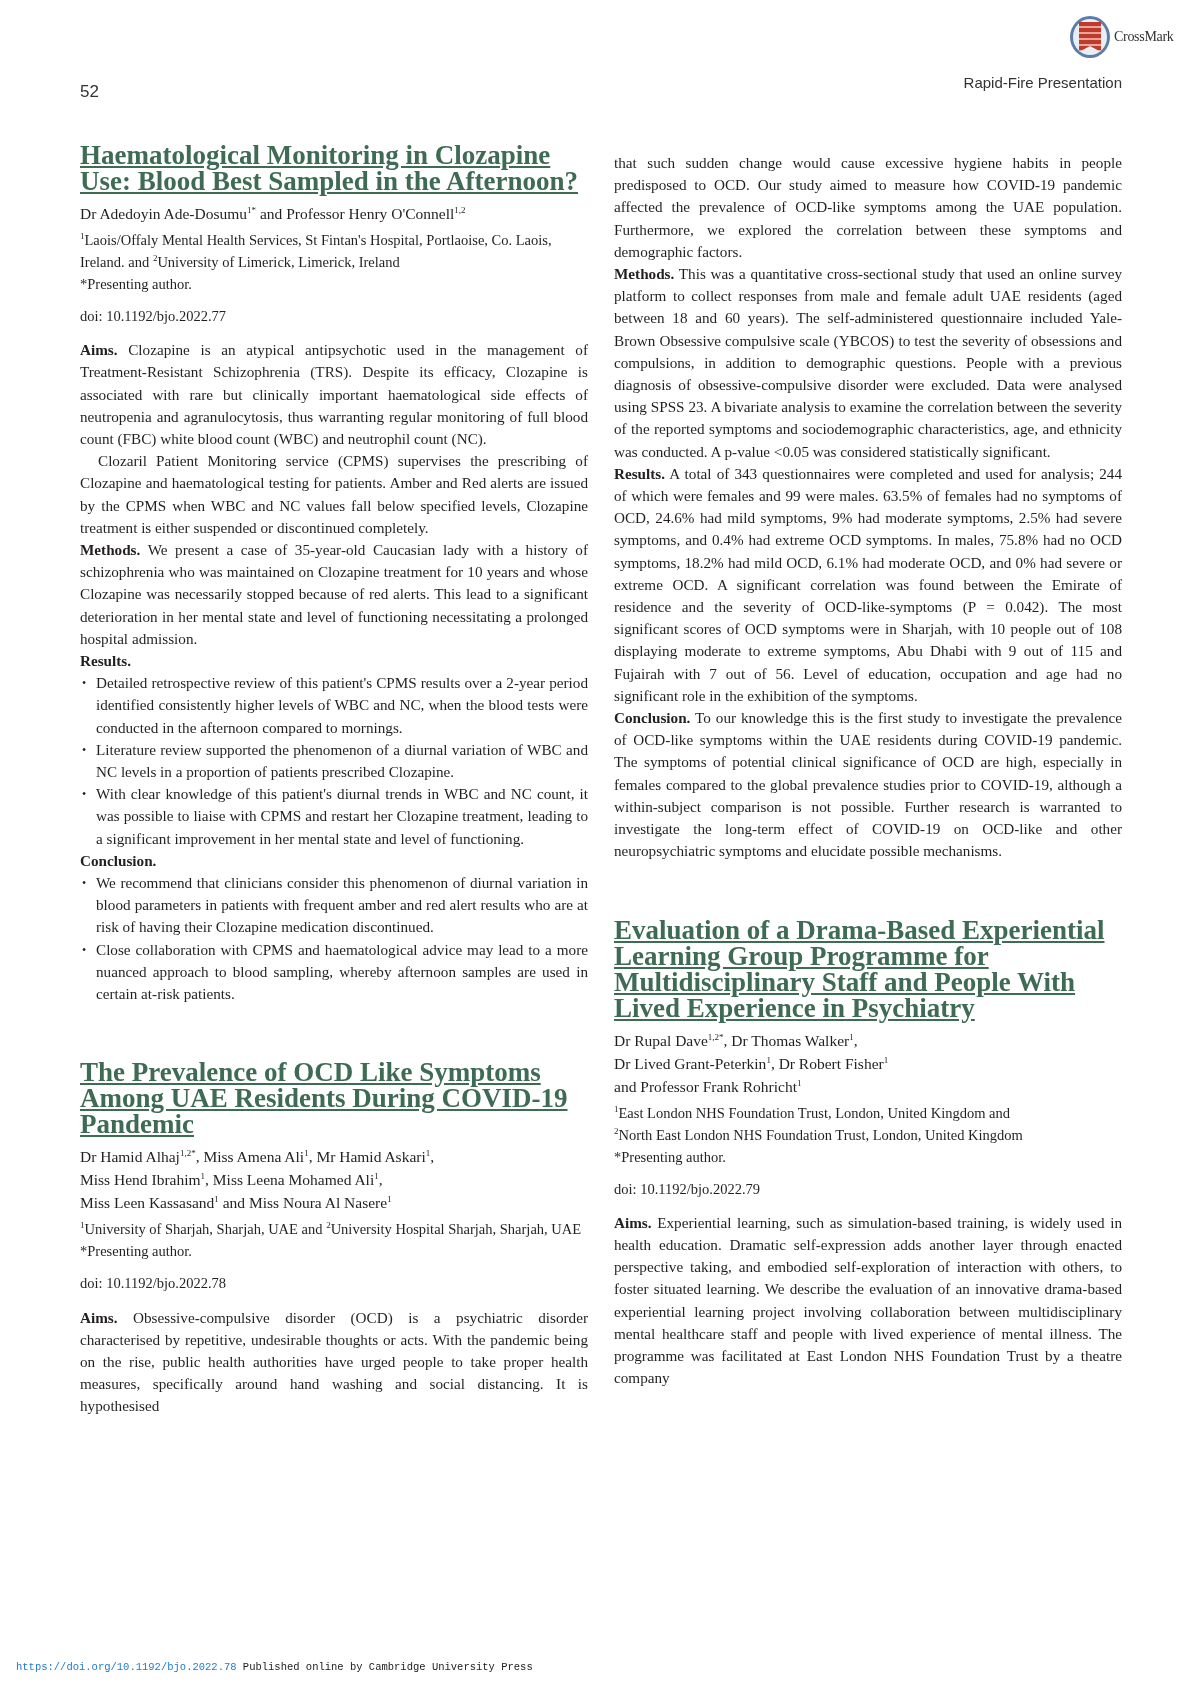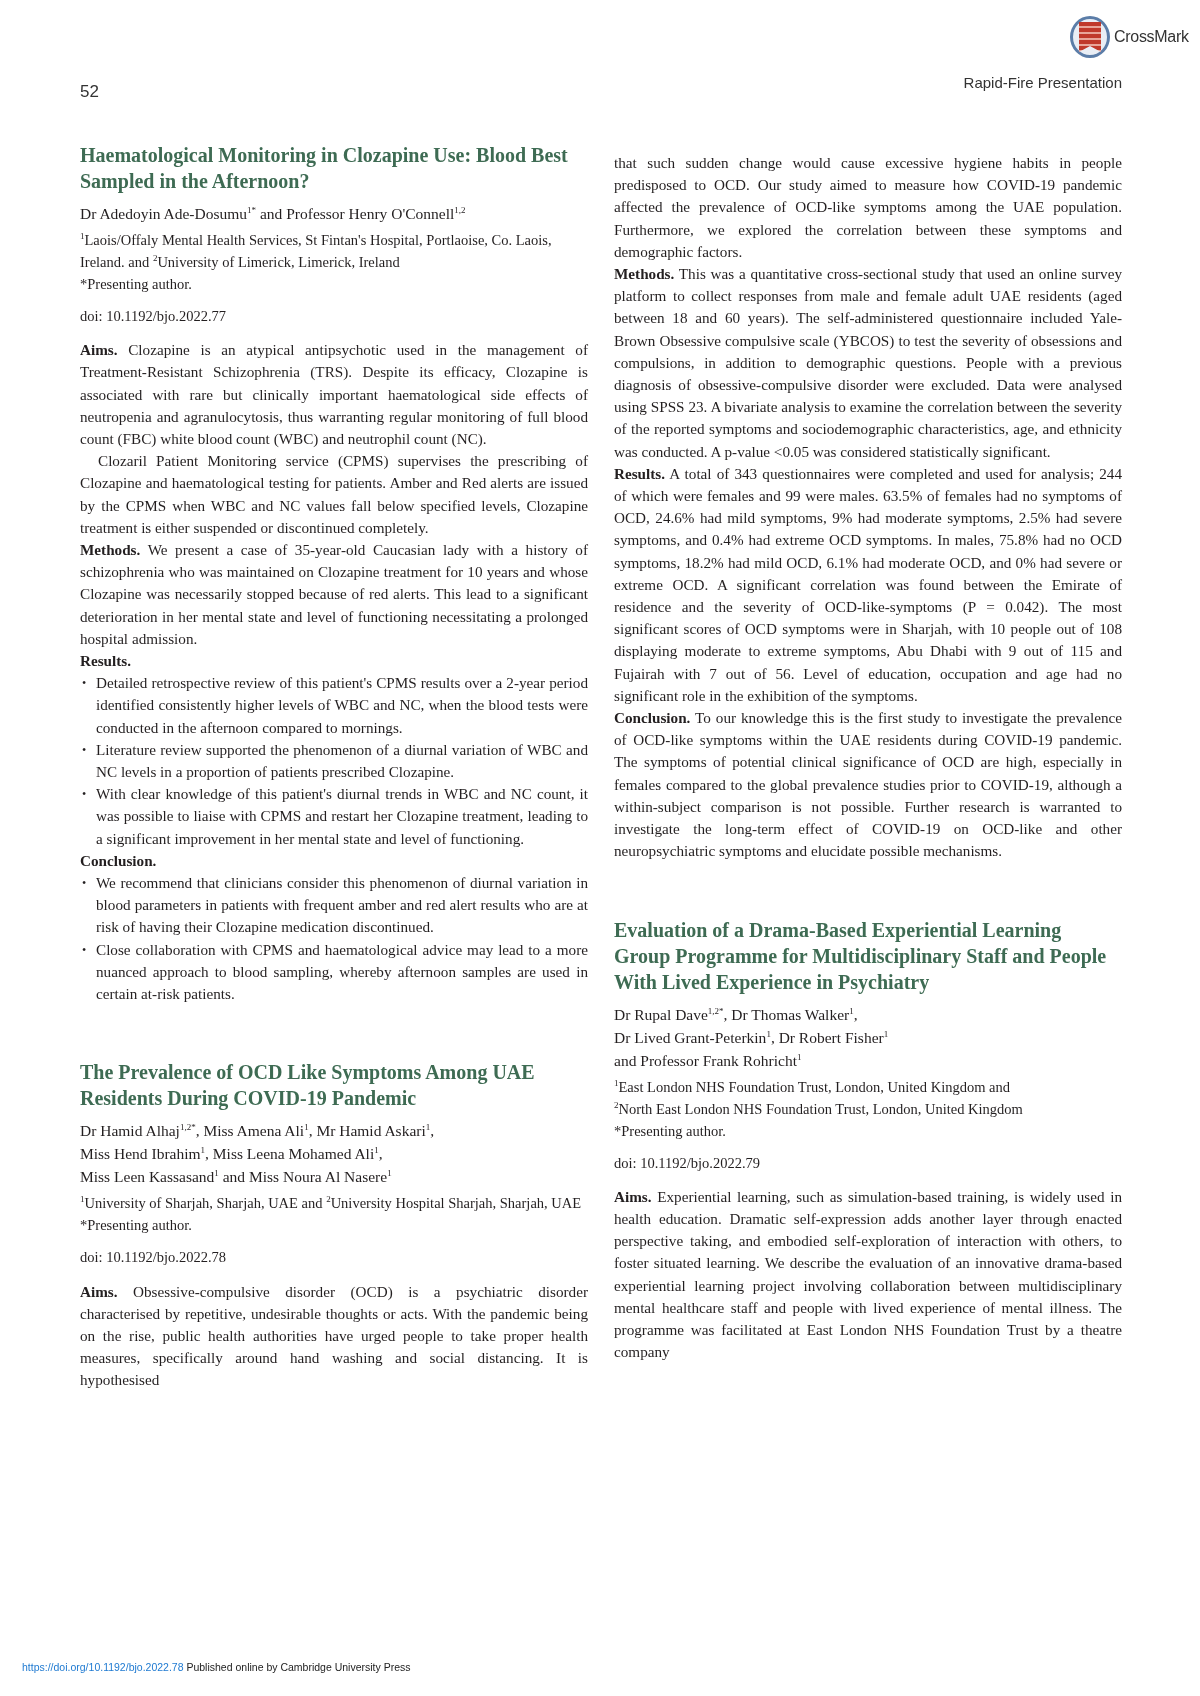--- a/index.html
+++ b/index.html
@@ -4,40 +4,40 @@
 <style>
   html, body { margin: 0; padding: 0; background: #ffffff; }
   body { width: 1200px; height: 1696px; position: relative; overflow: hidden;
          font-family: "Liberation Serif", "DejaVu Serif", serif; color: #231f20; }
   .crossmark { position: absolute; left: 1070px; top: 16px; display: flex; align-items: center; gap: 4px; }
   .crossmark .badge { width: 40px; height: 42px; border-radius: 50%; border: 3px solid #5b7da8;
         box-sizing: border-box; display: flex; align-items: center; justify-content: center; background: #e9eef5; }
   .crossmark .ribbon { width: 22px; height: 30px;
         background: repeating-linear-gradient(#c0392b 0 4px, #e8a599 4px 6px);
         clip-path: polygon(0 0, 100% 0, 100% 100%, 50% 80%, 0 100%); }
-  .crossmark .label { font-family: Liberation Sans, sans-serif; font-size: 16px; color: #333; letter-spacing: -0.3px; }
+  .crossmark .label { font-family: Liberation Serif, serif; font-size: 14px; color: #333; letter-spacing: -0.3px; }
   .page-number { position: absolute; left: 80px; top: 82px; font-family: "Liberation Sans", sans-serif; font-size: 17px; color: #333; }
   .running-head { position: absolute; right: 78px; top: 74px; font-family: "Liberation Sans", sans-serif; font-size: 15px; color: #333; }
   .col { position: absolute; width: 508px; font-size: 15.2px; line-height: 22.2px; text-align: justify; }
   .col.left { left: 80px; top: 142px; }
   .col.right { left: 614px; top: 152px; }
-  h2.title { font-family: "Liberation Serif", serif; color: #3e6b53; font-size: 20px; line-height: 26px; margin: 0 0 8px 0; font-weight: bold; text-align: left; }
+  h2.title { font-family: "Liberation Serif", serif; color: #3e6b53; font-size: 27px; line-height: 26px; margin: 0 0 8px 0; font-weight: bold; text-align: left; text-decoration: underline; }
   .authors { margin: 0; text-align: left; font-size: 15.5px; line-height: 23px; }
   .affil { margin: 4px 0 0 0; text-align: left; font-size: 14.5px; line-height: 22px; }
   .presenting { margin: 0; font-size: 14.5px; line-height: 22px; }
   .doi { margin: 10px 0 12px 0; font-size: 14.5px; }
   p { margin: 0; }
   p.indent { text-indent: 18px; font-family: Liberation Serif, serif; }
   b.h { font-weight: bold; }
   ul { margin: 0; padding-left: 16px; }
   ul li { list-style: none; position: relative; padding-left: 0; }
   ul li::before { content: "•"; position: absolute; left: -14px; top: 0; font-size: 12px; }
   sup { font-size: 9px; line-height: 0; }
   .gap-section { height: 54px; }
-  .footer { position: absolute; left: 22px; top: 1661px; font-family: Liberation Sans, sans-serif; font-size: 10.5px; }
+  .footer { position: absolute; left: 16px; top: 1661px; font-family: Liberation Mono, monospace; font-size: 10.5px; }
   .footer .link { color: #1f7ad1; }
   .footer .pub { color: #222; }
 </style>
 </head>
 <body>
 
 <div class="crossmark">
   <div class="badge">
       <div class="ribbon"></div>
     </div>

